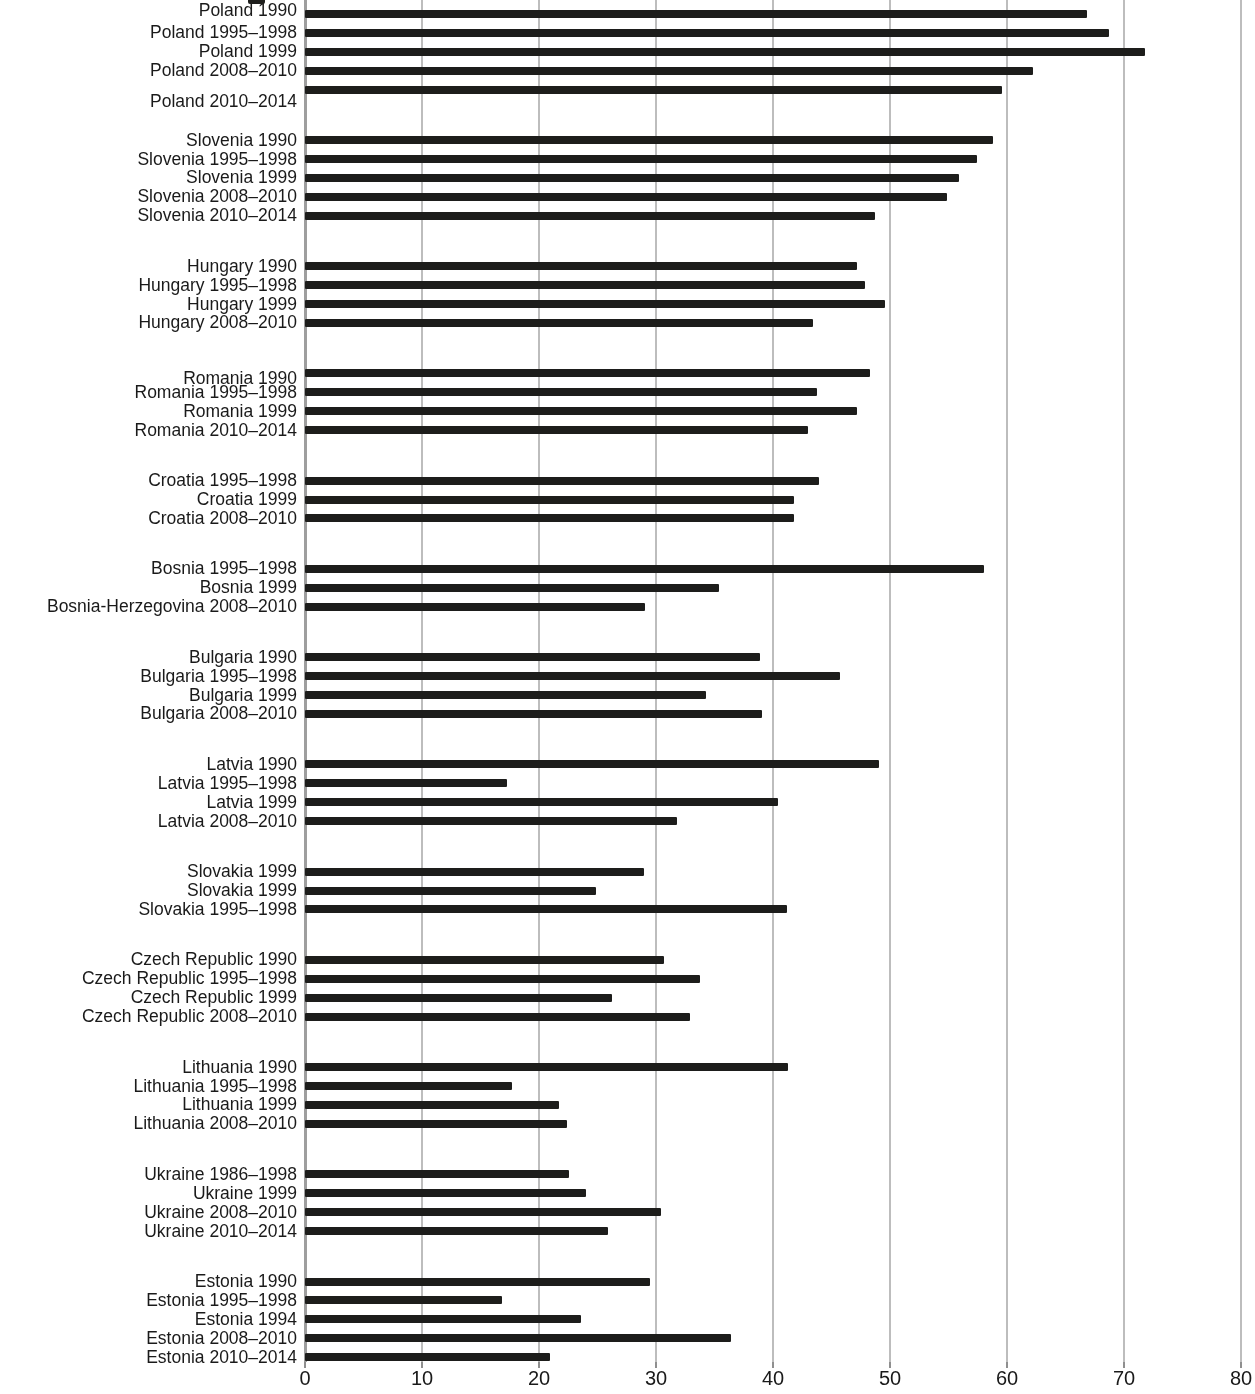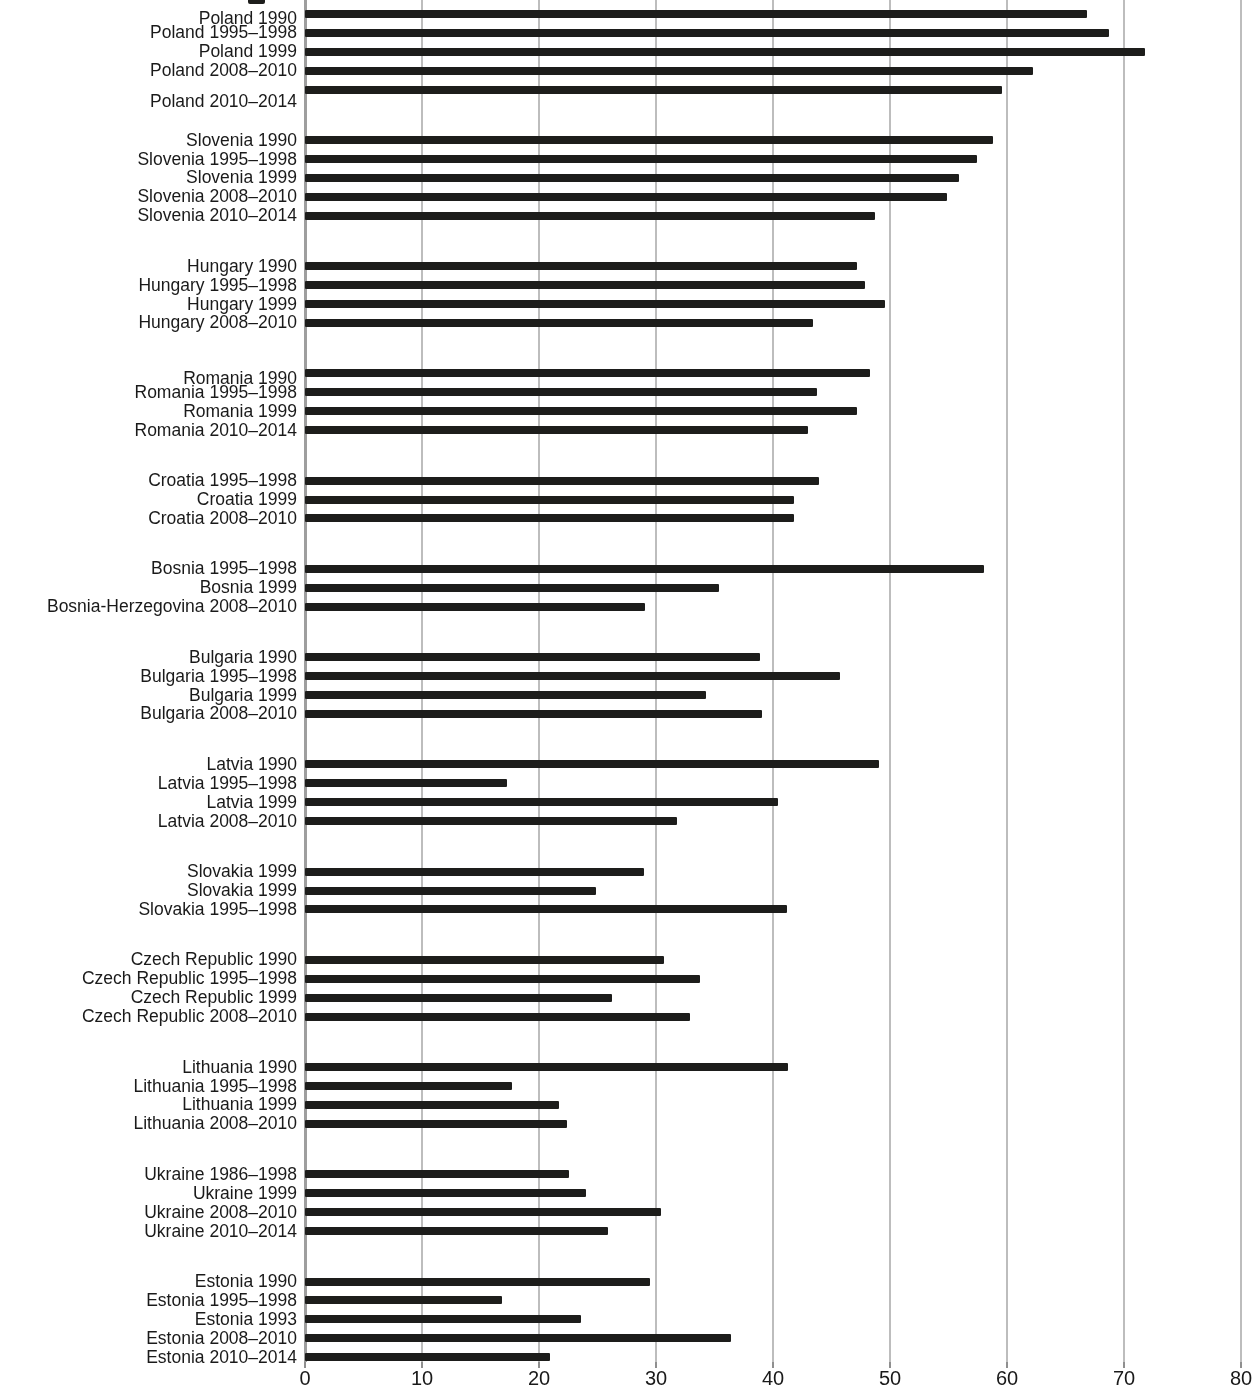--- a/index.html
+++ b/index.html
@@ -28,21 +28,21 @@
   #plot-area{position:absolute;left:305px;top:0;width:936px;height:1362px;z-index:1;}
   #x-axis{position:absolute;left:305px;top:1366px;width:936px;height:28px;z-index:1;}
   #crop-artifact{position:absolute;left:248px;top:0;width:17px;height:4px;background:#1d1d1b;border-radius:0 0 2px 2px;z-index:4;}
 </style>
 </head>
 <body>
 
 <div id="chart-root">
   <div id="crop-artifact"></div>
   <div id="labels-column">
-      <div class="bar-label" style="top: 9px; text-align: right;">Poland 1990</div>
+      <div class="bar-label" style="top: 1px; text-align: right;">Poland 1990</div>
       <div class="bar-label" style="top: 23.4px;">Poland 1995–1998</div>
       <div class="bar-label" style="top: 42.3px;">Poland 1999</div>
       <div class="bar-label" style="top: 61.2px;">Poland 2008–2010</div>
       <div class="bar-label" style="top: 92px; text-align: right;">Poland 2010–2014</div>
       <div class="bar-label" style="top: 130.6px; margin-left: 36px;">Slovenia 1990</div>
       <div class="bar-label" style="top: 149.5px;">Slovenia 1995–1998</div>
       <div class="bar-label" style="top: 168.4px;">Slovenia 1999</div>
       <div class="bar-label" style="top: 187.3px;">Slovenia 2008–2010</div>
       <div class="bar-label" style="top: 206.2px;">Slovenia 2010–2014</div>
       <div class="bar-label" style="top: 256.7px;">Hungary 1990</div>
@@ -77,21 +77,21 @@
       <div class="bar-label" style="top: 1057.6px;">Lithuania 1990</div>
       <div class="bar-label" style="top: 1076.5px;">Lithuania 1995–1998</div>
       <div class="bar-label" style="top: 1095.4px;">Lithuania 1999</div>
       <div class="bar-label" style="top: 1114.3px;">Lithuania 2008–2010</div>
       <div class="bar-label" style="top: 1164.8px;">Ukraine 1986–1998</div>
       <div class="bar-label" style="top: 1183.7px;">Ukraine 1999</div>
       <div class="bar-label" style="top: 1202.6px;">Ukraine 2008–2010</div>
       <div class="bar-label" style="top: 1221.5px;">Ukraine 2010–2014</div>
       <div class="bar-label" style="top: 1272px;">Estonia 1990</div>
       <div class="bar-label" style="top: 1290.9px;">Estonia 1995–1998</div>
-      <div class="bar-label" style="top: 1309.8px;">Estonia 1993</div>
+      <div class="bar-label" style="top: 1309.8px;">Estonia 1994</div>
       <div class="bar-label" style="top: 1328.7px;">Estonia 2008–2010</div>
       <div class="bar-label" style="top: 1347.6px;">Estonia 2010–2014</div>
     </div>
   <div id="plot-area">
       <div class="gridline zero" style="left: -1.5px; height: 1362px;"></div>
       <div class="tickstub" style="left: -1px; top: 1362px;"></div>
       <div class="gridline" style="left: 116px; height: 1362px;"></div>
       <div class="tickstub" style="left: 116px; top: 1362px;"></div>
       <div class="gridline" style="left: 233px; height: 1362px;"></div>
       <div class="tickstub" style="left: 233px; top: 1362px;"></div>

